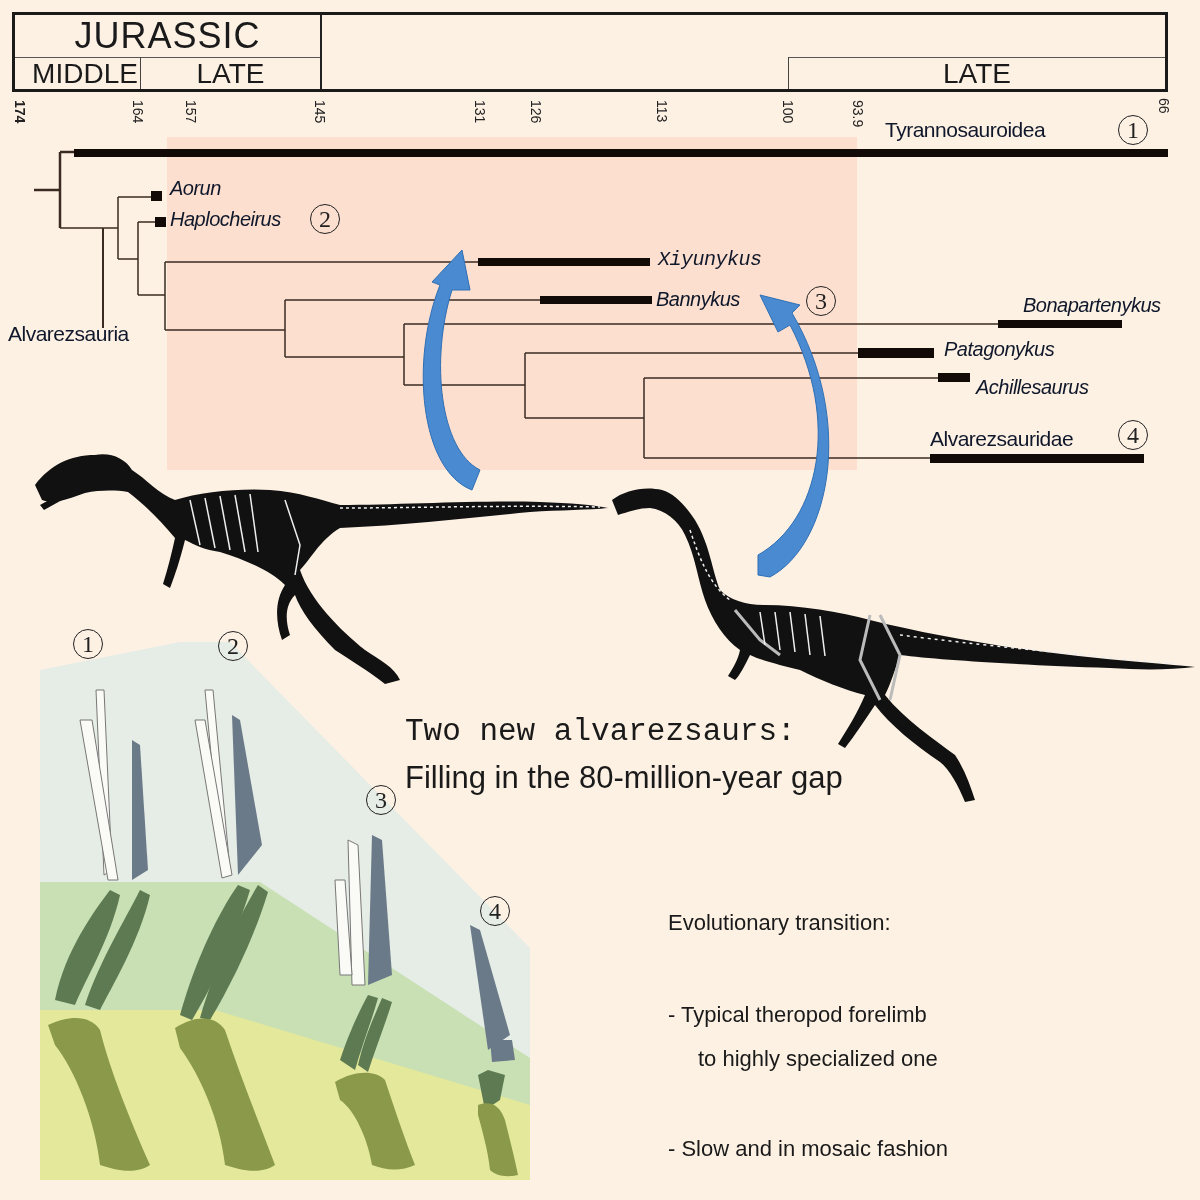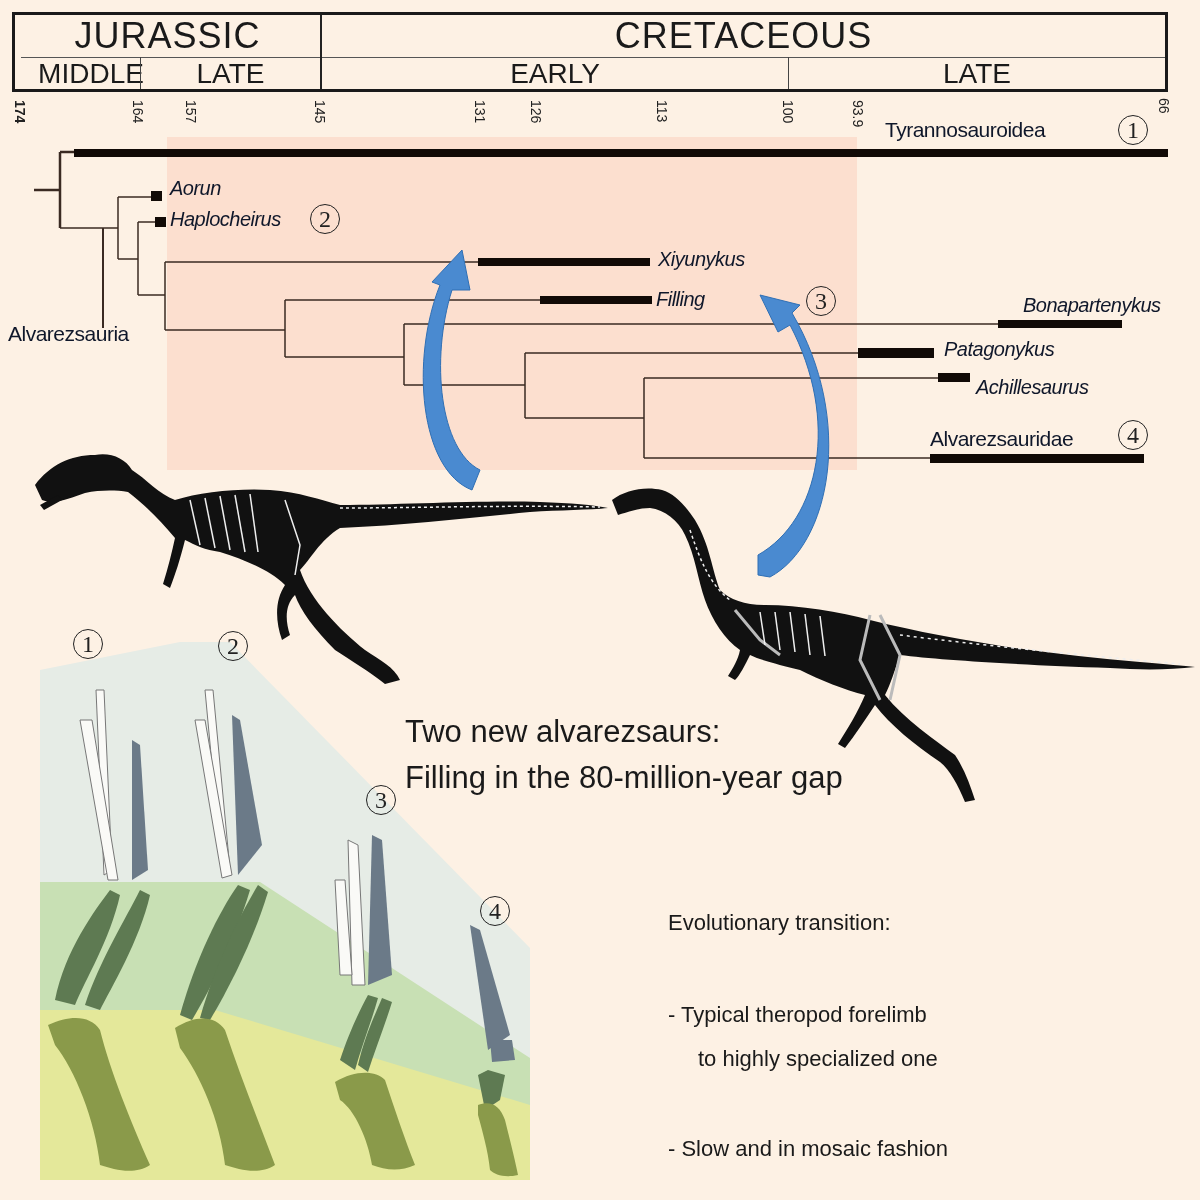--- a/index.html
+++ b/index.html
@@ -51,25 +51,23 @@
     position: absolute; font-size: 22px; color: #1a1a1a; line-height: 46px;
     white-space: nowrap;
   }
 </style>
 </head>
 <body>
 
 <div class="timescale">
   <div class="ts-cell period" style="left:0;width:305px;">JURASSIC</div>
   <div class="vline" style="left:305px;top:0;height:74px;background:#222;width:2px;"></div>
-  <div class="ts-cell period" style="left:307px;width:843px;">CRETACEOUS</div>
-  <div class="ts-cell epoch" style="left:6px;width:125px;padding-left:15px;">MIDDLE</div>
+  <div class="ts-cell epoch" style="left:0;width:125px;padding-left:15px;">MIDDLE</div>
   <div class="vline" style="left:125px;top:42px;height:32px;"></div>
   <div class="ts-cell epoch" style="left:126px;width:179px;">LATE</div>
-  <div class="ts-cell epoch" style="left:307px;width:466px;">EARLY</div>
   <div class="vline" style="left:773px;top:42px;height:32px;"></div>
   <div class="ts-cell epoch" style="left:774px;width:376px;">LATE</div>
 </div>
 
 <div class="tick" style="left:28px;font-weight:bold;">174</div>
 <div class="tick" style="left:146px;">164</div>
 <div class="tick" style="left:199px;">157</div>
 <div class="tick" style="left:328px;">145</div>
 <div class="tick" style="left:488px;">131</div>
 <div class="tick" style="left:544px;">126</div>
@@ -130,22 +128,22 @@
     <rect x="938" y="373" width="32" height="9"></rect>
     <rect x="930" y="454" width="214" height="9"></rect>
   </g>
 </svg>
 
 <div class="taxon plain" style="left:885px;top:118px;">Tyrannosauroidea</div>
 <div class="circnum" style="left:1118px;top:115px;">1</div>
 <div class="taxon" style="left:170px;top:177px;">Aorun</div>
 <div class="taxon" style="left:170px;top:208px;">Haplocheirus</div>
 <div class="circnum" style="left:310px;top:204px;">2</div>
-<div class="taxon" style="left:658px;top:248px;">Xiyunykus</div>
-<div class="taxon" style="left:656px;top:288px;">Filling</div>
+<div class="taxon" style="left:658px;top:248px;font-family:Liberation Mono, monospace;">Xiyunykus</div>
+<div class="taxon" style="left:656px;top:288px;">Bannykus</div>
 <div class="circnum" style="left:806px;top:286px;">3</div>
 <div class="taxon" style="left:1023px;top:294px;text-decoration:none;text-align:center;">Bonapartenykus</div>
 <div class="taxon" style="left:944px;top:338px;">Patagonykus</div>
 <div class="taxon" style="left:976px;top:376px;">Achillesaurus</div>
 <div class="taxon plain" style="left:930px;top:427px;">Alvarezsauridae</div>
 <div class="circnum" style="left:1118px;top:420px;">4</div>
 <div class="taxon plain" style="left:8px;top:322px;">Alvarezsauria</div>
 
 <svg width="1200" height="1200">
 
@@ -245,19 +243,19 @@
       <path d="M478,1105 C490,1100 500,1105 505,1120 C510,1140 515,1160 518,1175 C505,1178 495,1175 490,1170 C488,1150 482,1130 478,1115 Z" fill="#8a9a4a"></path>
     </g>
   </g>
 </svg>
 
 <div class="circnum" style="left:73px;top:629px;">1</div>
 <div class="circnum" style="left:218px;top:631px;">2</div>
 <div class="circnum" style="left:366px;top:785px;">3</div>
 <div class="circnum" style="left:480px;top:896px;">4</div>
 
-<div class="caption" style="left:405px;top:712px;">Two new alvarezsaurs:</div>
+<div class="caption" style="left:405px;top:712px;font-family:Liberation Mono, monospace;">Two new alvarezsaurs:</div>
 <div class="caption" style="left:405px;top:758px;">Filling in the 80-million-year gap</div>
 
 <div class="summary" style="left:668px;top:900px;">Evolutionary transition:</div>
 <div class="summary" style="left:668px;top:992px;">- Typical theropod forelimb</div>
 <div class="summary" style="left:698px;top:1036px;">to highly specialized one</div>
 <div class="summary" style="left:668px;top:1126px;">- Slow and in mosaic fashion</div>
 
 </body></html>

